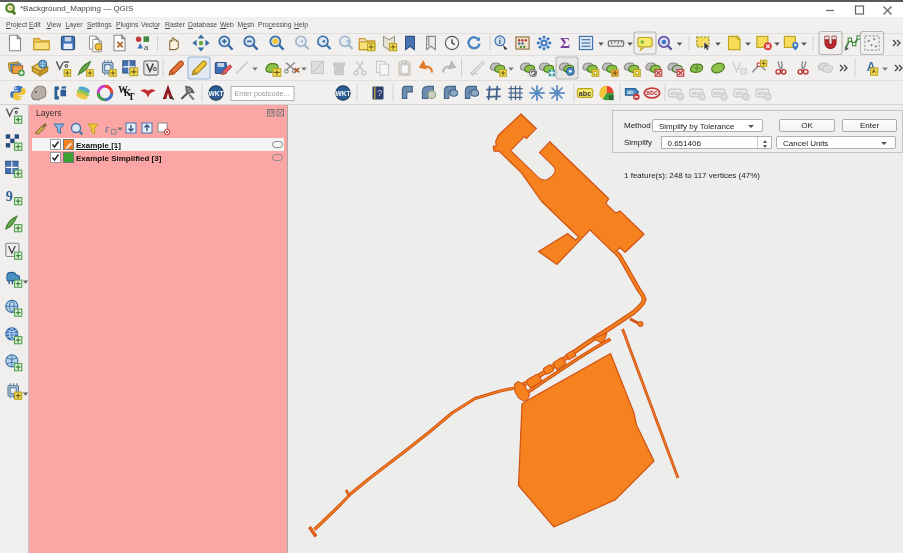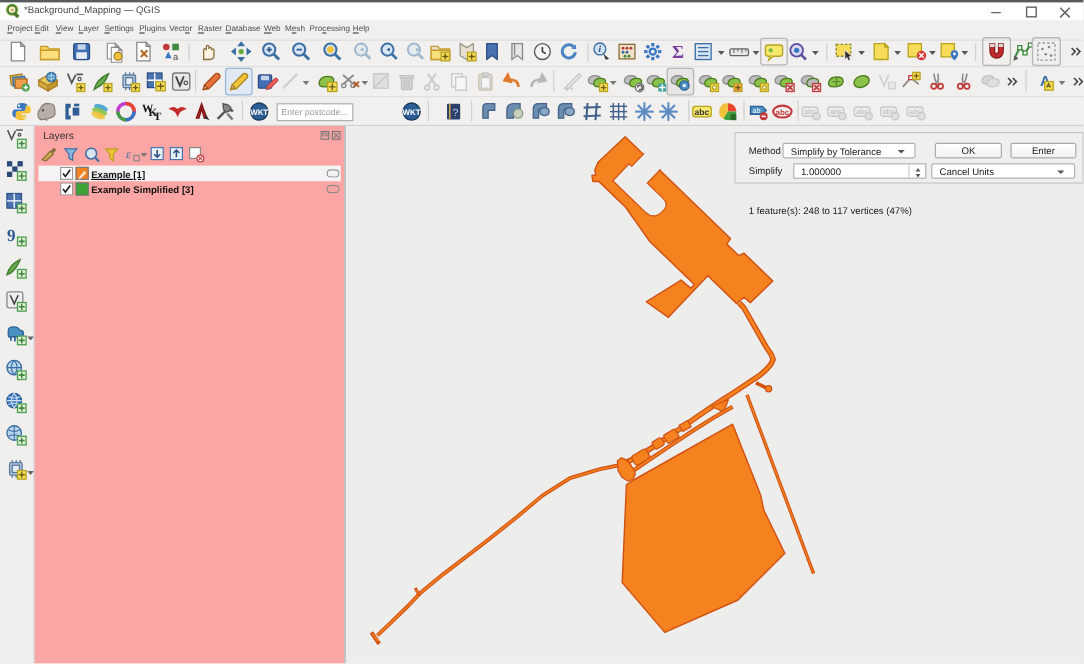--- a/index.html
+++ b/index.html
@@ -908,21 +908,21 @@
   <div class="abs" id="dlg">
     <div class="abs" style="left:11.5px;top:10px">Method</div>
     <div class="combo" style="left:39.5px;top:8px;width:111px;height:13px">
       <span style="position:absolute;left:6px;top:2px">Simplify by Tolerance</span>
       <span class="caret" style="right:8px;top:5px"></span>
     </div>
     <div class="btn" style="left:166.5px;top:8px;width:56px;height:13px;line-height:12px">OK</div>
     <div class="btn" style="left:229.5px;top:8px;width:55px;height:13px;line-height:12px">Enter</div>
     <div class="abs" style="left:11.5px;top:27px">Simplify</div>
     <div class="combo" style="left:48px;top:25px;width:111px;height:13px;border-radius:0">
-      <span style="position:absolute;left:6px;top:2px">1.000000</span>
+      <span style="position:absolute;left:6px;top:2px">0.651406</span>
       <span style="position:absolute;right:0;top:0;width:13px;height:100%;border-left:1px solid #ccc"></span>
       <span class="caret" style="right:3.5px;top:2.5px;border-top:none;border-bottom:3.2px solid #555;border-left-width:2.8px;border-right-width:2.8px"></span>
       <span class="caret" style="right:3.5px;top:7.5px;border-top:3.2px solid #555;border-left-width:2.8px;border-right-width:2.8px"></span>
     </div>
     <div class="combo" style="left:163.5px;top:25px;width:120px;height:13px">
       <span style="position:absolute;left:6px;top:2px">Cancel Units</span>
       <span class="caret" style="right:8px;top:5px"></span>
     </div>
     <div class="abs" style="left:11.5px;top:60px">1 feature(s): 248 to 117 vertices (47%)</div>
   </div>

